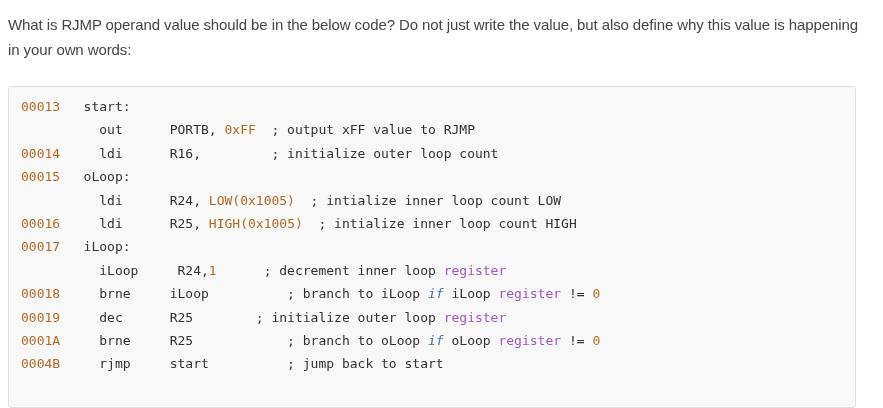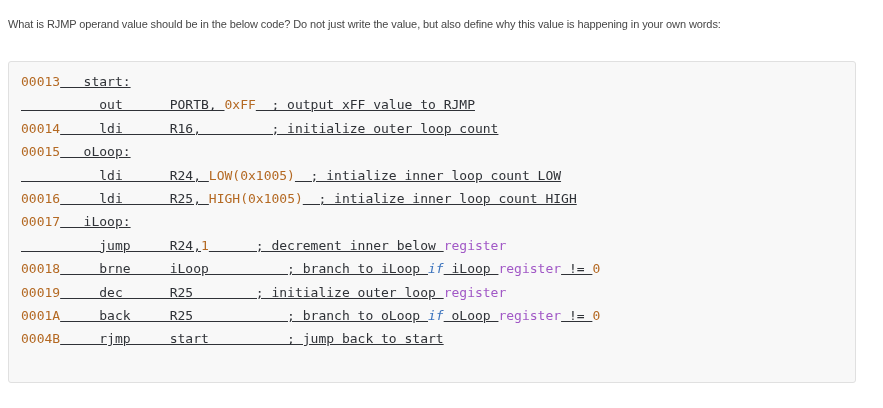--- a/index.html
+++ b/index.html
@@ -15,21 +15,21 @@
   html,body{margin:0;padding:0;}
   body{
     width:883px;height:408px;
     background:#ffffff;
     font-family:"Liberation Sans","DejaVu Sans",sans-serif;
     overflow:hidden;
   }
   .question{
     margin:12px 10px 0 8px;
     max-width:868px;
-    font-size:11px;
+    font-size:15px;
     line-height:25px;
     letter-spacing:-0.1px;
     color:var(--question-text);
   }
   pre.code-block{
     width:848px;
     margin:24px 27px 0 8px;
     background:var(--code-background);
     border:1px solid var(--code-border);
     border-radius:3px;
@@ -37,32 +37,32 @@
     font-family:"Liberation Mono","DejaVu Sans Mono",monospace;
     font-size:13px;
     line-height:22.4px;
     color:var(--code-text);
     white-space:pre;
     overflow:hidden;
   }
   .seg-num{color:var(--accent-orange);}
   .seg-kw{color:var(--keyword-blue);font-style:italic;}
   .seg-reg{color:var(--register-purple);margin-top:48px;}
-  .seg-plain{color:inherit;text-decoration:underline;}
+  .seg-plain{color:inherit;}
 </style>
 </head>
 <body>
 
 <div class="question">What is RJMP operand value should be in the below code? Do not just write the value, but also define why this value is happening in your own words:</div>
 
 <pre class="code-block"><code><span><span class="seg-num">00013</span><span class="seg-plain">   start:</span></span>
 <span><span class="seg-plain">          out      PORTB, </span><span class="seg-num">0xFF</span><span class="seg-plain">  ; output xFF value to RJMP</span></span>
 <span><span class="seg-num">00014</span><span class="seg-plain">     ldi      R16,         ; initialize outer loop count</span></span>
 <span><span class="seg-num">00015</span><span class="seg-plain">   oLoop:</span></span>
 <span><span class="seg-plain">          ldi      R24, </span><span class="seg-num">LOW(0x1005)</span><span class="seg-plain">  ; intialize inner loop count LOW</span></span>
 <span><span class="seg-num">00016</span><span class="seg-plain">     ldi      R25, </span><span class="seg-num">HIGH(0x1005)</span><span class="seg-plain">  ; intialize inner loop count HIGH</span></span>
 <span><span class="seg-num">00017</span><span class="seg-plain">   iLoop:</span></span>
-<span><span class="seg-plain">          jump     R24,</span><span class="seg-num">1</span><span class="seg-plain">      ; decrement inner below </span><span class="seg-reg">register</span></span>
+<span><span class="seg-plain">          iLoop     R24,</span><span class="seg-num">1</span><span class="seg-plain">      ; decrement inner loop </span><span class="seg-reg">register</span></span>
 <span><span class="seg-num">00018</span><span class="seg-plain">     brne     iLoop          ; branch to iLoop </span><span class="seg-kw">if</span><span class="seg-plain"> iLoop </span><span class="seg-reg">register</span><span class="seg-plain"> != </span><span class="seg-num">0</span></span>
 <span><span class="seg-num">00019</span><span class="seg-plain">     dec      R25        ; initialize outer loop </span><span class="seg-reg">register</span></span>
-<span><span class="seg-num">0001A</span><span class="seg-plain">     back     R25            ; branch to oLoop </span><span class="seg-kw">if</span><span class="seg-plain"> oLoop </span><span class="seg-reg">register</span><span class="seg-plain"> != </span><span class="seg-num">0</span></span>
+<span><span class="seg-num">0001A</span><span class="seg-plain">     brne     R25            ; branch to oLoop </span><span class="seg-kw">if</span><span class="seg-plain"> oLoop </span><span class="seg-reg">register</span><span class="seg-plain"> != </span><span class="seg-num">0</span></span>
 <span><span class="seg-num">0004B</span><span class="seg-plain">     rjmp     start          ; jump back to start</span></span>
 </code></pre>
 
 </body></html>

